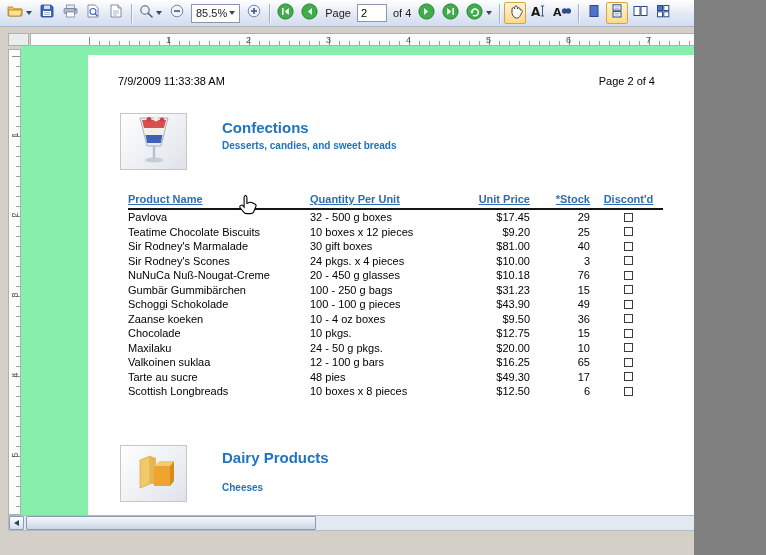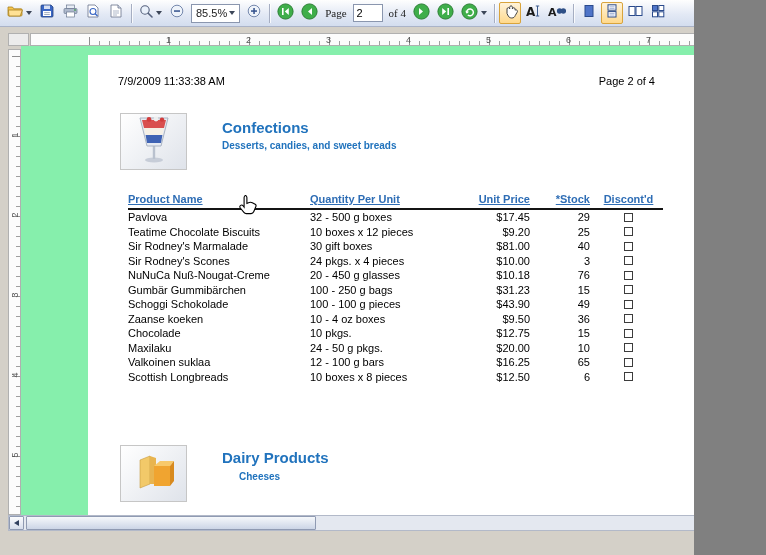--- a/index.html
+++ b/index.html
@@ -31,21 +31,21 @@
     border-right: 3px solid transparent; border-top: 4px solid #3c4658; margin-left: 2px;
   }
   .combo {
     display: flex; align-items: center; height: 19px; background: #fff;
     border: 1px solid #8a96ae; padding: 0 4px; font-size: 11px; color: #222; margin: 0 2px;
   }
   .page-input {
     width: 30px; height: 18px; border: 1px solid #8a96ae;
     font-size: 11px; padding: 0 3px; font-family: inherit; margin: 0 2px;
   }
-  .tlabel { font-size: 11px; color: #222; margin: 0 3px; white-space: nowrap; font-family: Liberation Serif, serif; }
+  .tlabel { font-size: 11px; color: #222; margin: 0 3px; white-space: nowrap; }
   
   .corner {
     position: absolute; left: 8px; top: 33px; width: 21px; height: 13px;
     background: #ececec; border: 1px solid #b0b0b0;
   }
   .hruler {
     position: absolute; left: 30px; top: 33px; width: 706px; height: 13px;
     border: 1px solid #b0b0b0;
     background:
       repeating-linear-gradient(to right, #8f8f8f 0 1px, transparent 1px 80px) 58px bottom / 706px 8px no-repeat,
@@ -77,21 +77,21 @@
   .cat-img {
     position: absolute; width: 67px; height: 57px;
     border: 1px solid #c6c6c6; background: linear-gradient(135deg, #ffffff, #dfe3ea);
     display: flex; align-items: center; justify-content: center;
   }
   .img1 { left: 32px; top: 58px; }
   .img2 { left: 32px; top: 390px; }
   .cat-title { position: absolute; left: 134px; font-size: 15px; font-weight: bold; color: #2173bd; }
   .cat-sub   { position: absolute; left: 134px; font-size: 10px; font-weight: bold; color: #2173bd; }
   .title1 { top: 64px; }  .sub1 { top: 85px; }
-  .title2 { top: 394px; } .sub2 { top: 416px; margin-left: 17px; }
+  .title2 { top: 394px; } .sub2 { top: 427px; }
   
   .table { position: absolute; left: 40px; top: 138px; width: 535px; font-size: 11px; color: #000; }
   .thead, .trow { display: grid; grid-template-columns: 182px 150px 72px 62px 69px; }
   .thead {
     color: #2e6db5; font-weight: bold; padding-bottom: 3px;
     border-bottom: 2px solid #141414;
   }
   .thead span { text-decoration: underline; }
   .trow { height: 14.5px; line-height: 14.5px; align-items: center; }
   .trow:first-child { margin-top: 0; }
@@ -437,20 +437,29 @@
             <div class="trow">
               <div class="c0">Valkoinen suklaa</div>
               <div class="c1">12 - 100 g bars</div>
               <div class="c2">$16.25</div>
               <div class="c3">65</div>
               <div class="c4">
                 <span class="cb"></span>
               </div>
             </div>
             <div class="trow">
+              <div class="c0">Tarte au sucre</div>
+              <div class="c1">48 pies</div>
+              <div class="c2">$49.30</div>
+              <div class="c3">17</div>
+              <div class="c4">
+                <span class="cb"></span>
+              </div>
+            </div>
+            <div class="trow">
               <div class="c0">Scottish Longbreads</div>
               <div class="c1">10 boxes x 8 pieces</div>
               <div class="c2">$12.50</div>
               <div class="c3">6</div>
               <div class="c4">
                 <span class="cb"></span>
               </div>
             </div>
           </div>
       </div>

